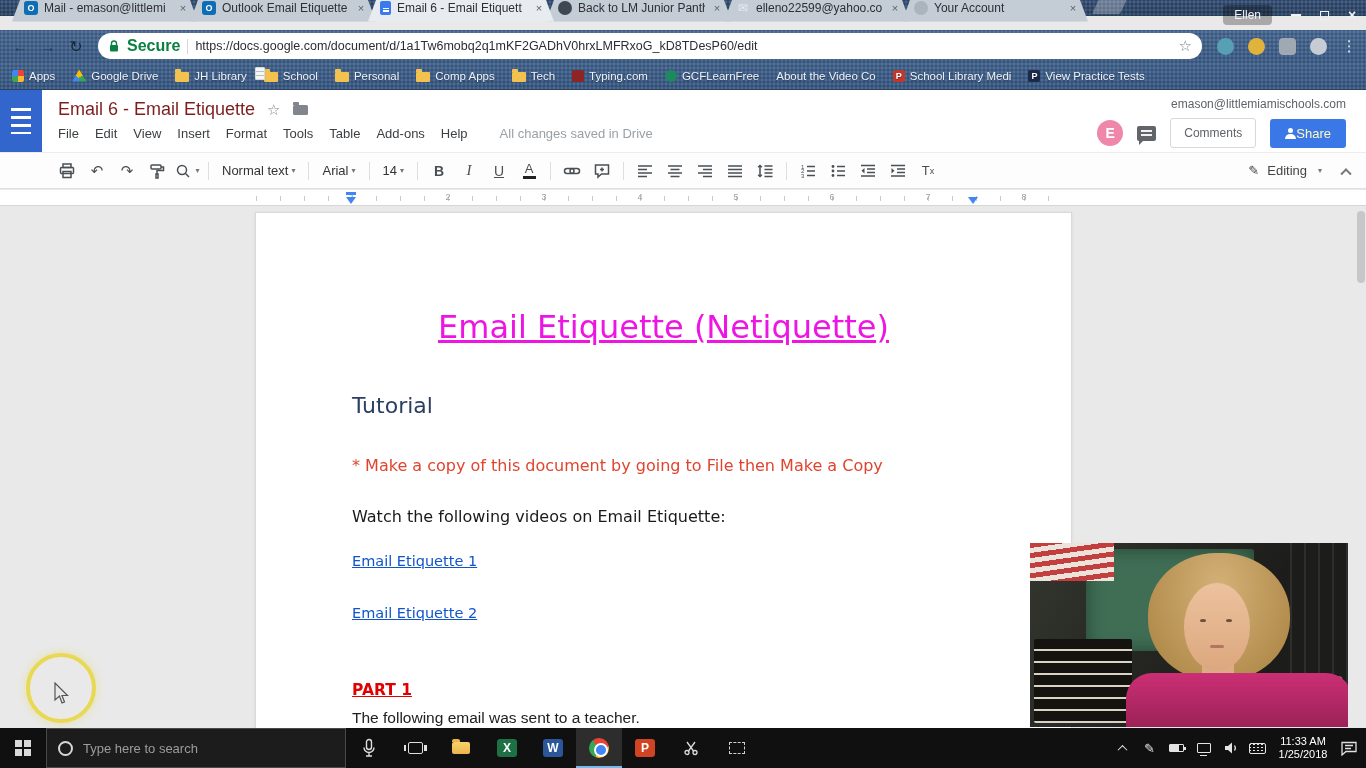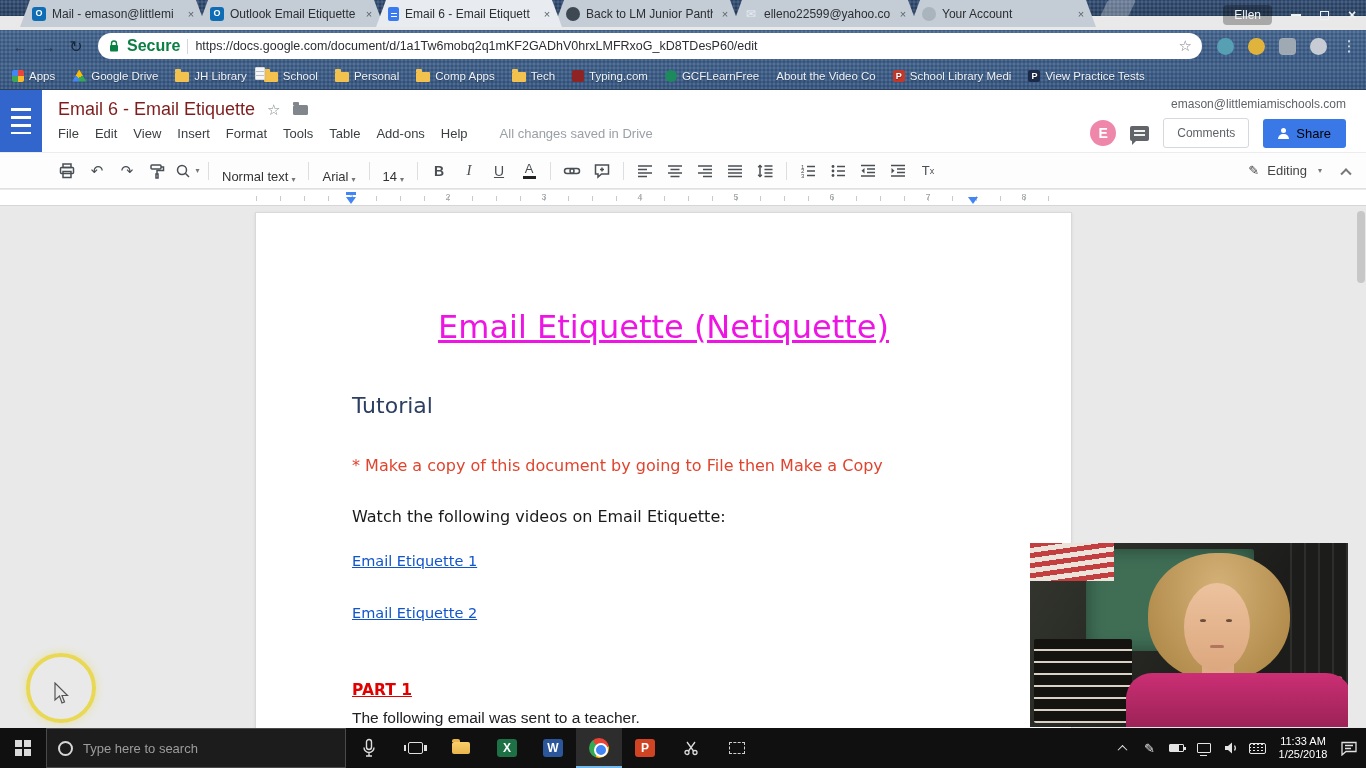--- a/index.html
+++ b/index.html
@@ -1,21 +1,21 @@
 <!DOCTYPE html>
 <html style="--doc-title: #ee15e4; --doc-heading: #2c3f63; --doc-note: #e0442e; --doc-link: #1155cc; --doc-part: #e00000; --share-button: #3b78e7; --avatar: #ef87ab; --secure: #0b8043;"><head>
 <meta charset="utf-8">
 <style>
 *{margin:0;padding:0;box-sizing:border-box}
 html,body{width:1366px;height:768px}
 body{font-family:"Liberation Sans",sans-serif;background:#000}
 .screen{position:relative;width:1366px;height:768px;overflow:hidden;background:#e9e9e9}
 
 
-.tabstrip{position:absolute;left:0;right:0;top:0;height:16px;display:flex;align-items:flex-start;padding-left:20px;
+.tabstrip{position:absolute;left:0;right:0;top:0;height:16px;display:flex;align-items:center;padding-left:12px;
  background:radial-gradient(rgba(255,255,255,.08) 1px,transparent 1.3px),radial-gradient(rgba(0,0,0,.2) 1px,transparent 1.3px),linear-gradient(180deg,#3a5379,#2f4766);
  background-size:4px 4px,4px 4px,auto;background-position:0 0,2px 2px,0 0;}
 .tab{position:relative;width:186px;height:27px;margin-right:-8px;display:flex;align-items:center;gap:6px;padding:0 9px 0 12px;
  clip-path:polygon(10px 0,calc(100% - 10px) 0,100% 100%,0 100%);background:#c4ccd6;font-size:12px;color:#2c2f33}
 .tab.active{background:#e8ebef;z-index:6}
 .tab-label{flex:1;overflow:hidden;white-space:nowrap}
 .tab-close{flex:none;font-size:11px;color:#5c636b;width:12px;text-align:center}
 .fav{flex:none;width:14px;height:14px;border-radius:3px;display:flex;align-items:center;justify-content:center;color:#fff;font:700 9px/1 "Liberation Sans",sans-serif}
 .fav.outlook{background:#0e6db5}.fav.outlook::after{content:"O"}
 .fav.docs{width:11px;height:14px;border-radius:2px;background:#3a7af0;position:relative}
@@ -75,32 +75,32 @@
 .menu-row{display:flex;align-items:center;gap:16px;margin-top:6px;font-size:13px;color:#3c4043}
 .save-status{color:#9aa0a6;margin-left:16px}
 .head-right{position:absolute;right:20px;top:7px;text-align:right}
 .acct-email{font-size:12px;color:#5f6368}
 .head-actions{margin-top:7px;display:flex;align-items:center;justify-content:flex-end;gap:14px}
 .avatar{width:26px;height:26px;border-radius:50%;background:var(--avatar,#ef87ab);color:#fff;font:700 14px/26px "Liberation Sans",sans-serif;text-align:center}
 .chat-ic{position:relative;width:19px;height:15px;background:#616569;border-radius:2px}
 .chat-ic::before{content:"";position:absolute;left:4px;top:4.5px;width:11px;height:1.5px;background:#f1f1f1;box-shadow:0 4px 0 #f1f1f1}
 .chat-ic::after{content:"";position:absolute;left:2px;bottom:-4px;border:4px solid transparent;border-top-color:#616569;border-left-color:#616569}
 .comments-btn{background:#fff;border:1px solid #d5d8dc;border-radius:3px;color:#5f6368;font-size:12px;padding:7px 13px;font-family:inherit}
-.share-btn{background:var(--share-button,#3b78e7);border:none;border-radius:3px;color:#000000;font-size:13px;padding:7px 15px;display:flex;align-items:center;gap:7px;font-family:inherit}
+.share-btn{background:var(--share-button,#3b78e7);border:none;border-radius:3px;color:#fef9c3;font-size:13px;padding:7px 15px;display:flex;align-items:center;gap:0;font-family:inherit}
 .person-ic{position:relative;display:block;width:11px;height:11px}
 .person-ic::before{content:"";position:absolute;top:0;left:3px;width:5px;height:5px;border-radius:50%;background:#fff}
 .person-ic::after{content:"";position:absolute;bottom:0;left:0;width:11px;height:5px;border-radius:5px 5px 0 0;background:#fff}
 
 
 .toolbar{position:absolute;left:0;right:0;top:153px;height:36px;background:#fdfdfd;border-bottom:1px solid #e0e0e0;display:flex;align-items:center;padding-left:52px}
 .tbi{min-width:26px;height:26px;display:flex;align-items:center;justify-content:center;color:#4a4f54;font-size:15px;margin:0 2px}
 .tbi svg{display:block}
 .sep{width:1px;height:18px;background:#dcdfe2;margin:0 6px}
 .dd{font-size:8px;color:#777;margin-left:3px;font-weight:400;font-style:normal}
-.tb-select{display:flex;align-items:flex-end;height:26px;padding:0 7px;font-size:13px;color:#333}
+.tb-select{display:flex;align-items:center;height:26px;padding:0 7px;font-size:13px;color:#333}
 .bold{font-weight:700;font-size:14px}
 .ital{font-style:italic;font-family:"Liberation Serif",serif;font-size:15px}
 .undl{text-decoration:underline;font-size:14px}
 .colorA{display:flex;flex-direction:column;align-items:center;justify-content:center;font-size:13px;line-height:12px}
 .colorA::after{content:"";width:13px;height:3px;background:#222;margin-top:1px}
 .clearfmt{font-size:13px}
 .clearfmt sub{font-size:9px}
 .tb-right{margin-left:auto;display:flex;align-items:center;gap:20px;padding-right:16px}
 .editing-select{display:flex;align-items:center;gap:8px;font-size:13px;color:#444}
 .pencil{font-style:normal;font-size:13px}

